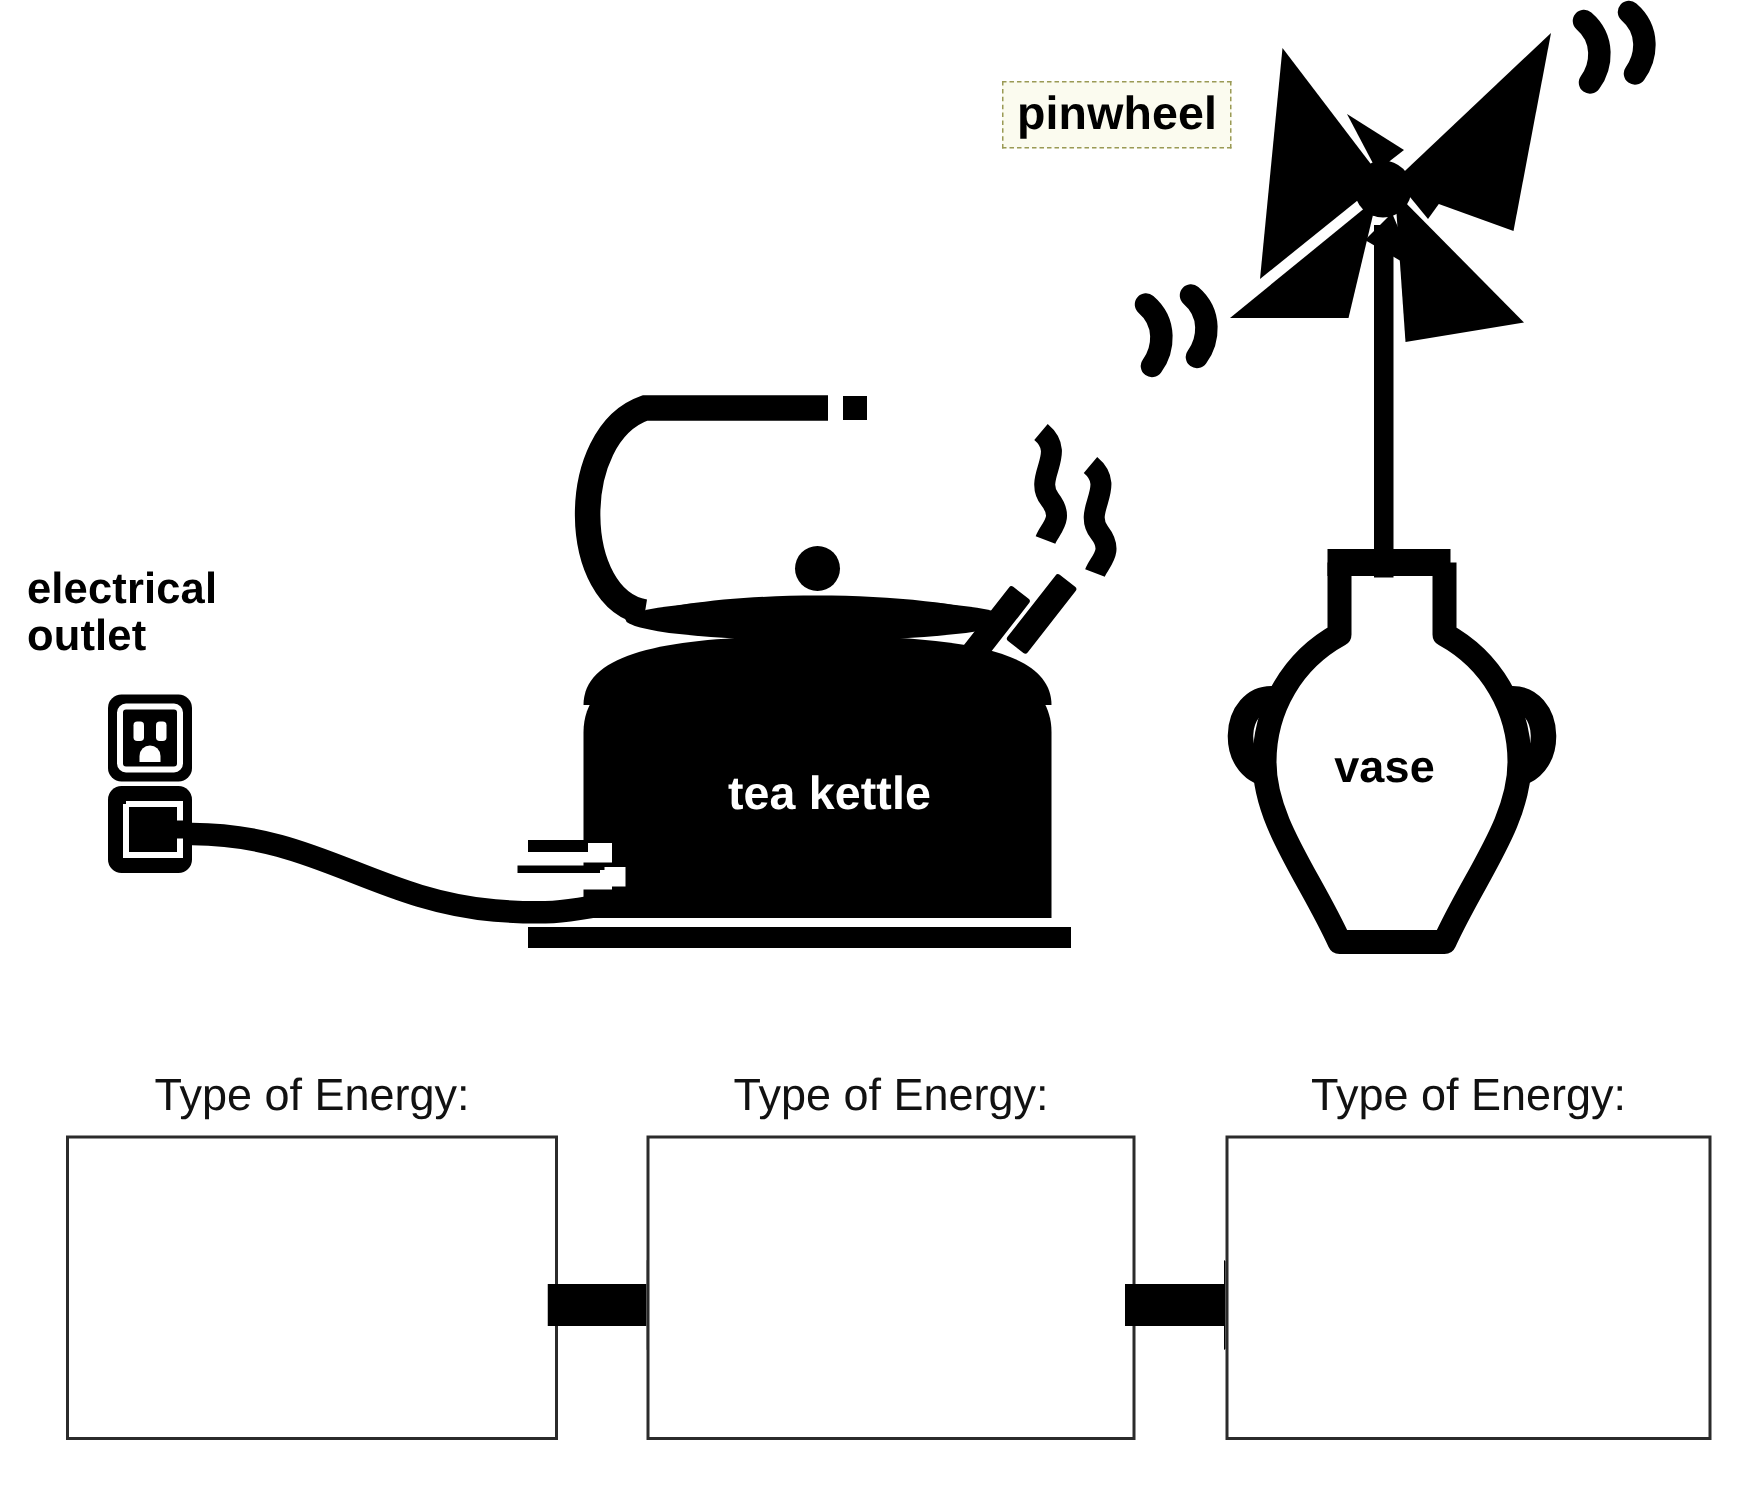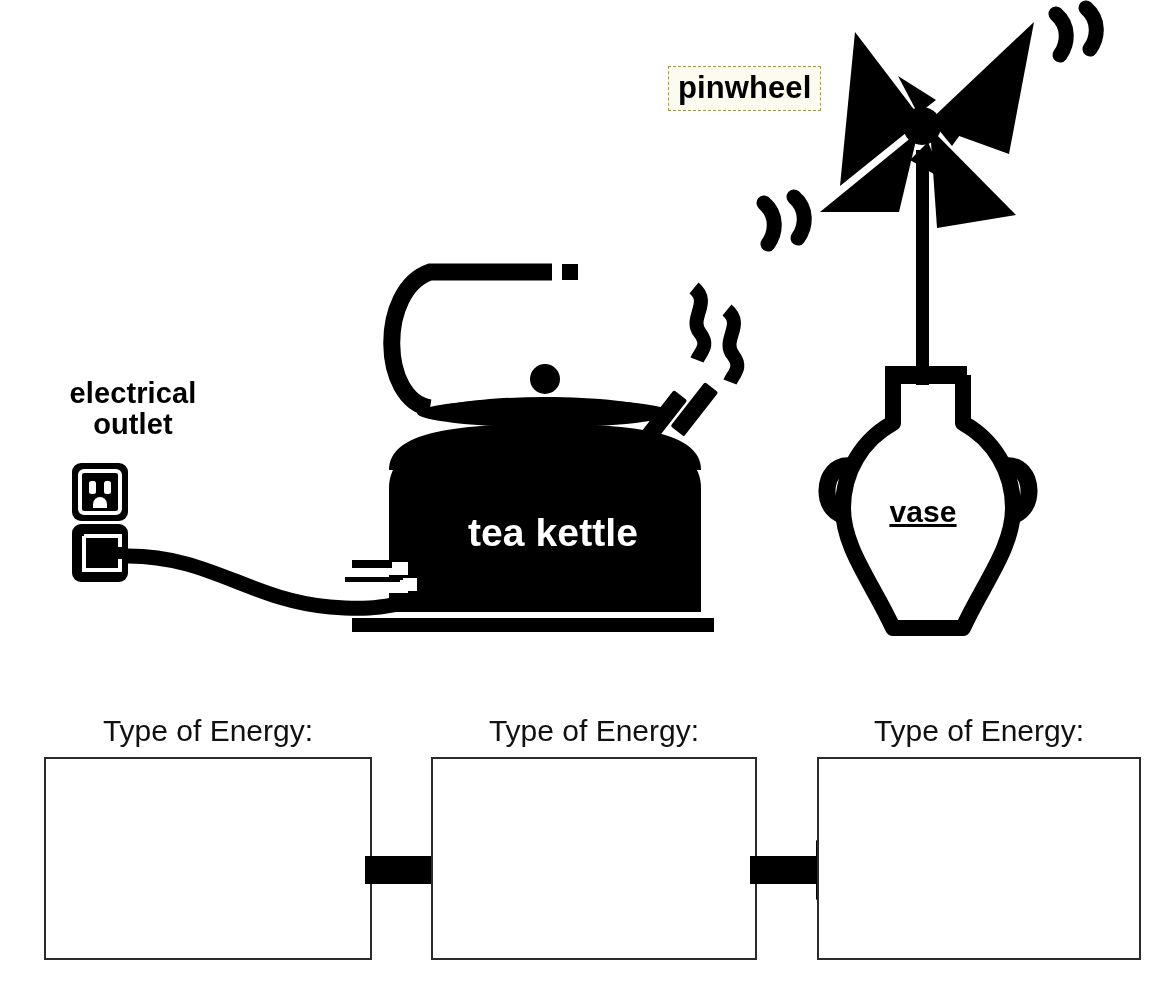--- a/index.html
+++ b/index.html
@@ -39,47 +39,44 @@
     font-weight: bold;
     color: #000000;
     white-space: pre;
     line-height: 1.08;
     letter-spacing: 0.1px;
   }
   #label-outlet {
     left: 18px;
     top: 378px;
     width: 230px;
-    text-align: center;
     font-size: 29px;
   }
   #label-pinwheel {
     left: 668px;
     top: 54px;
     font-size: 31px;
     padding: 4px 9px 6px 9px;
     background: #fbfbef;
     border: 1px dashed #9a9a55;
-    margin-top: 12px;
   }
   #label-kettle {
     left: 403px;
     top: 512px;
     width: 300px;
     text-align: center;
-    font-size: 39px;
+    font-size: 31px;
     color: #ffffff;
   }
   #label-vase {
     left: 838px;
     top: 496px;
     width: 170px;
     text-align: center;
     font-size: 30px;
-    text-decoration: underline;
   }
 
   
   #energy-row {
     position: absolute;
     left: 0;
     top: 700px;
     width: 1054px;
     height: 290px;
   }

